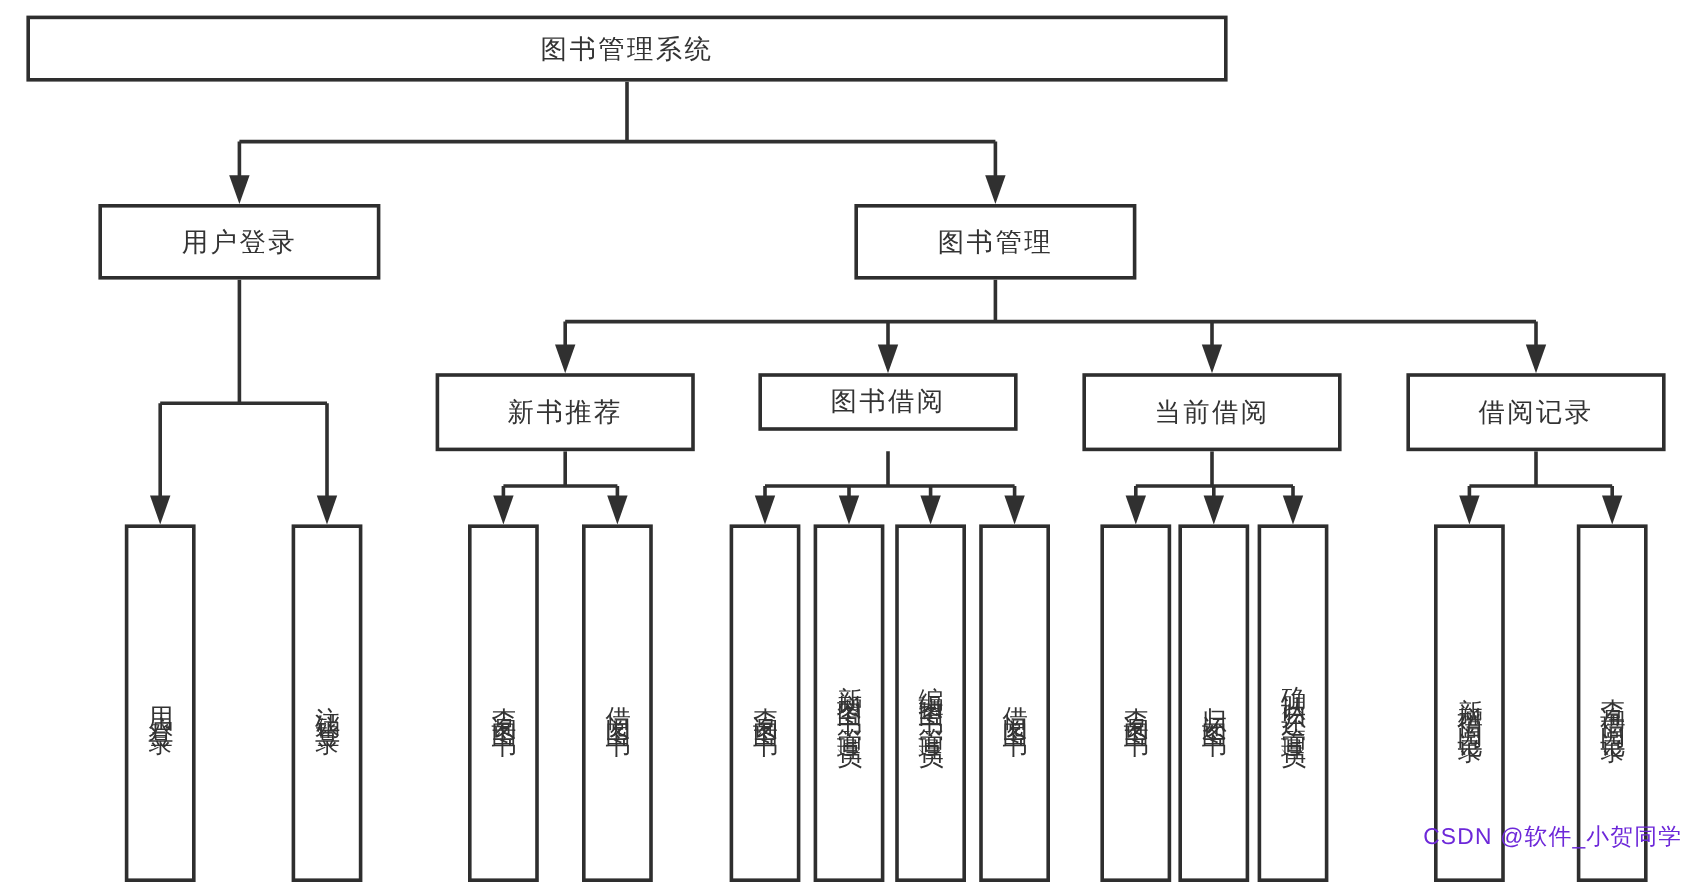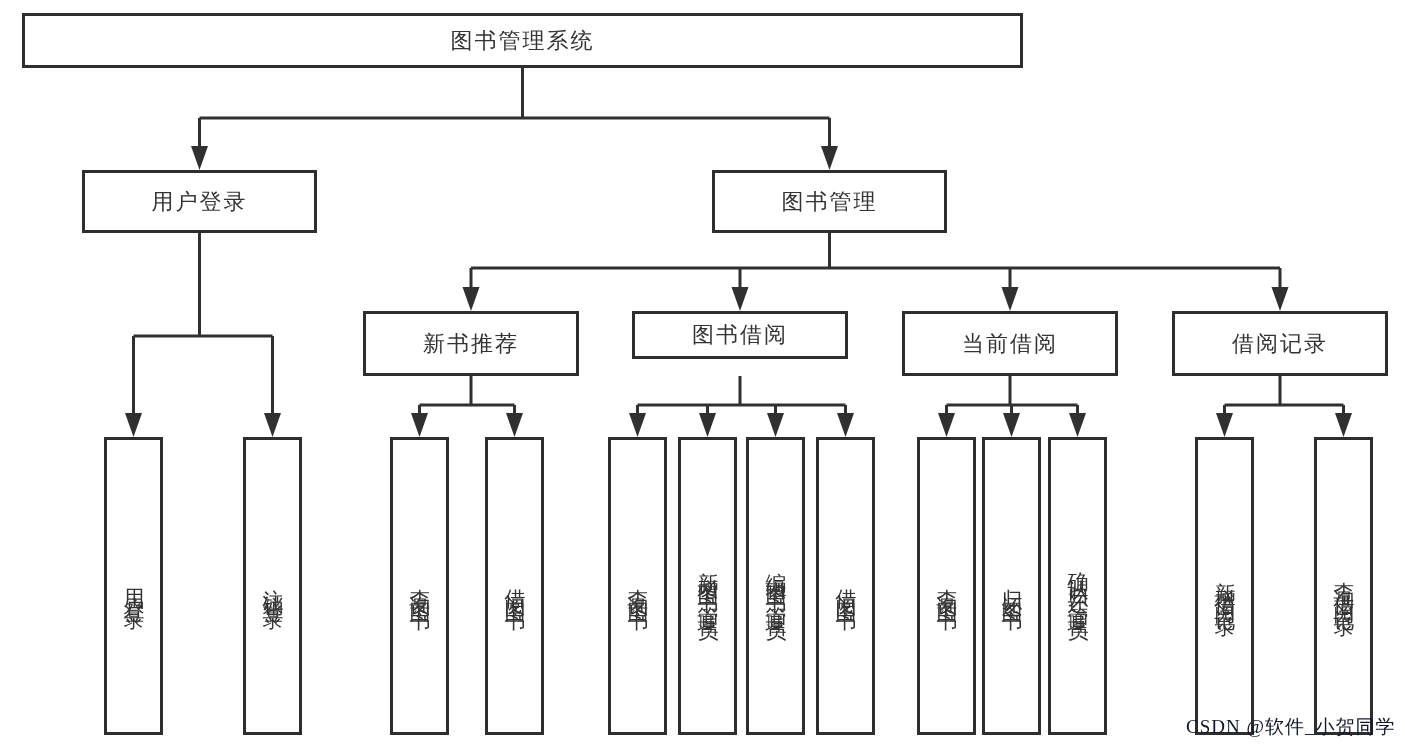--- a/index.html
+++ b/index.html
@@ -1,34 +1,34 @@
 <!DOCTYPE html>
 <html><head>
 <meta charset="utf-8">
 <style>
   html,body{margin:0;padding:0;background:#ffffff;}
   .stage{
     position:relative;width:1405px;height:747px;overflow:hidden;background:#ffffff;
-    font-family:Liberation Serif, serif;color:#333333;
+    font-family:Liberation Sans, sans-serif;color:#333333;
   }
   .wires{position:absolute;left:0;top:0;width:1405px;height:747px;}
   .wire{fill:none;stroke:#303030;stroke-width:3;}
   .arrowhead{fill:#303030;stroke:none;}
   .box{
     position:absolute;box-sizing:border-box;background:#ffffff;border:3px solid #2e2e2e;
     display:flex;align-items:center;justify-content:center;
   }
   .hlabel{font-size:22px;letter-spacing:2px;color:#333333;white-space:nowrap;}
   .leaf{width:59px;height:298px;}
   .vlabel{
     writing-mode:vertical-rl;text-orientation:mixed;
     font-size:21px;letter-spacing:7px;color:#333333;line-height:1;white-space:nowrap;
   }
   .watermark{
-    position:absolute;left:1186px;top:714px;font-size:19px;color:#0f172a;
+    position:absolute;left:1186px;top:684px;font-size:19px;color:#6d28d9;
     letter-spacing:1px;white-space:nowrap;
   }
 </style>
 </head>
 <body>
 
 <div class="stage">
 
   <svg class="wires" viewBox="0 0 1405 747" aria-hidden="true">
     <path class="wire" d="

